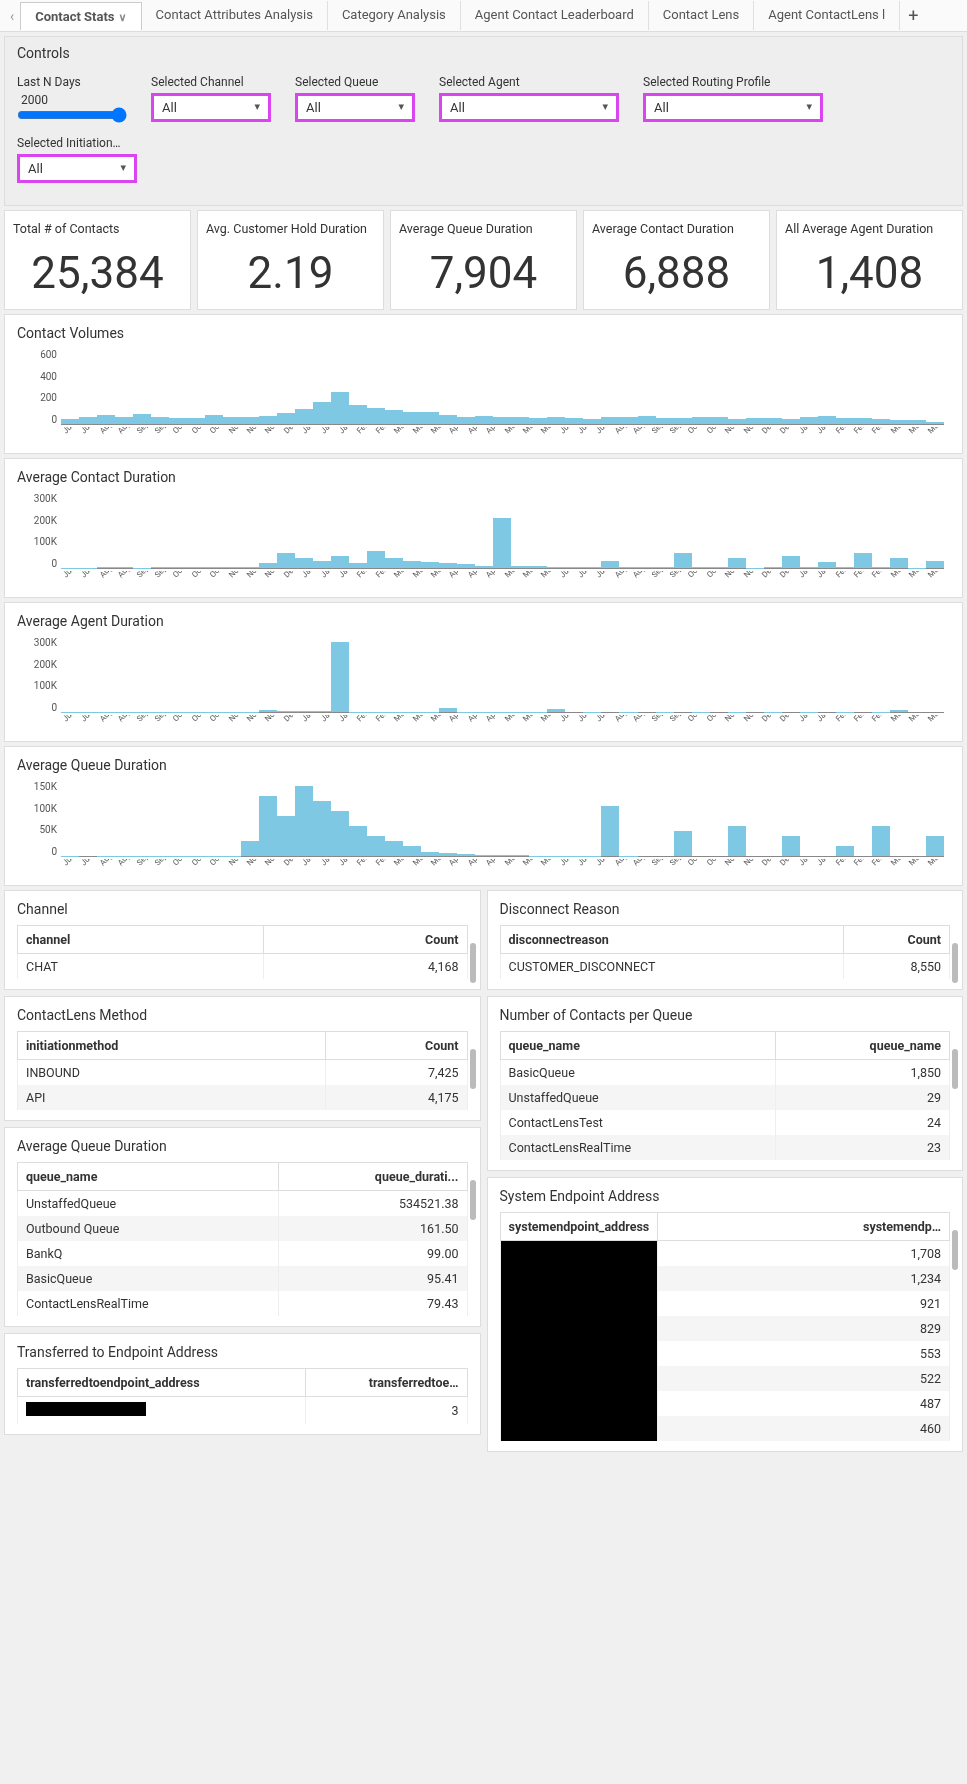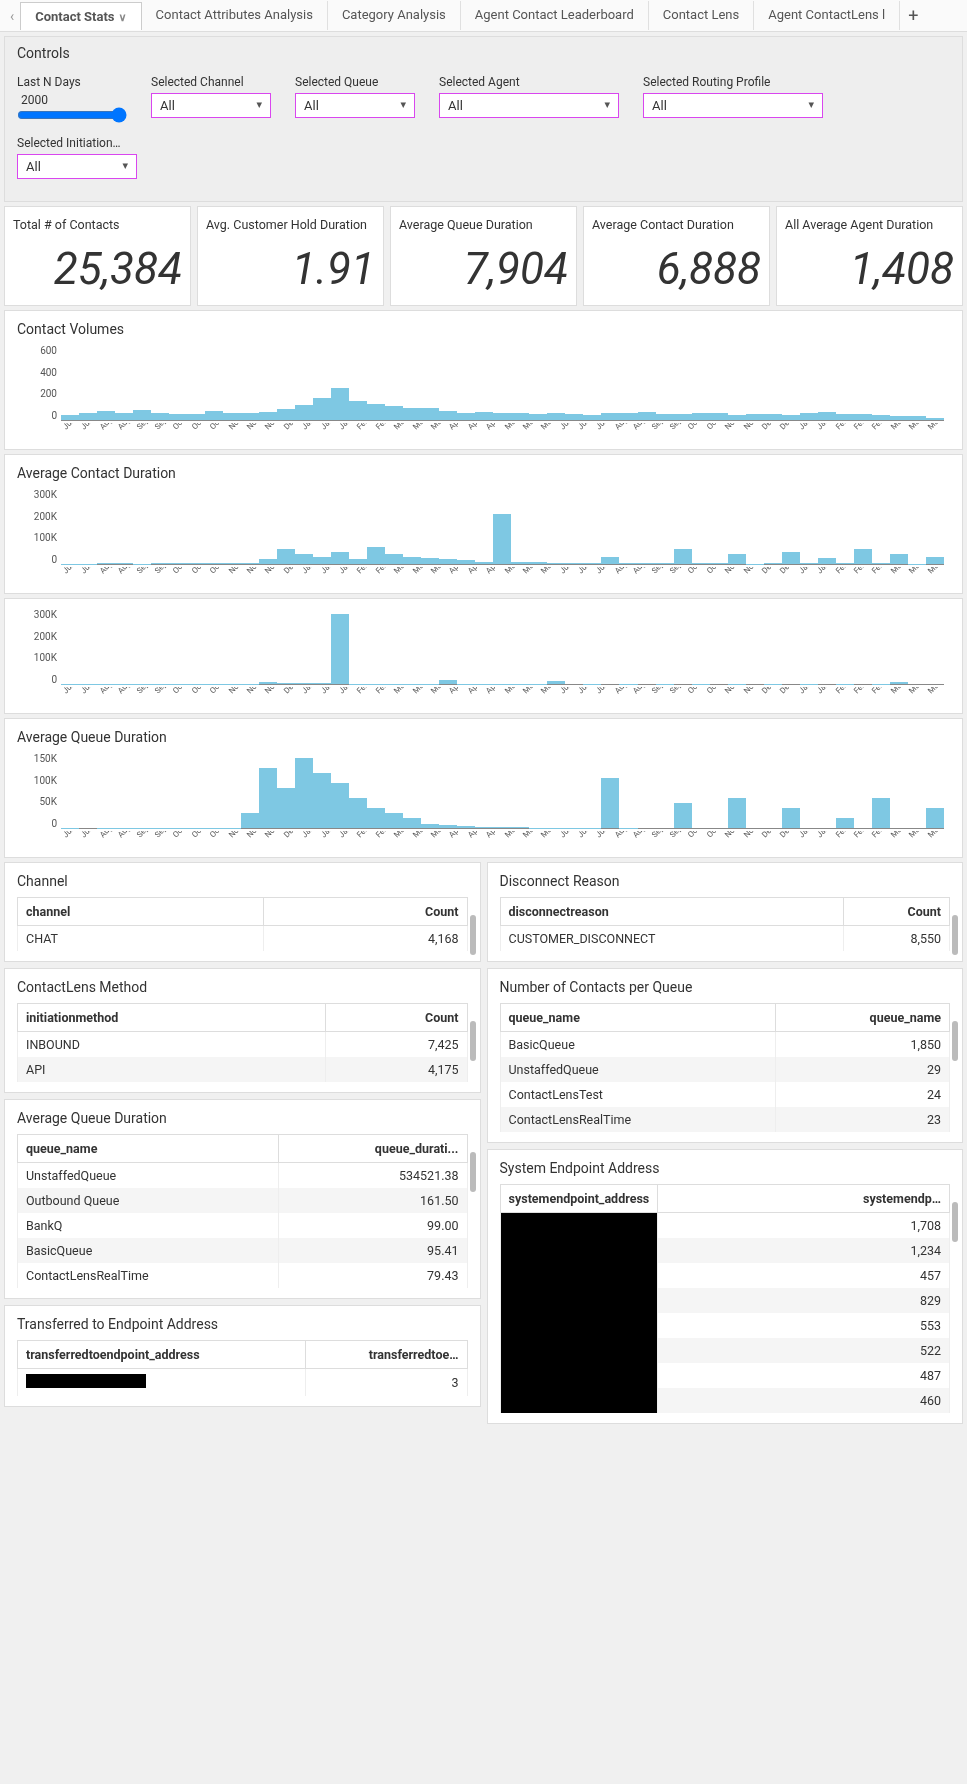--- a/index.html
+++ b/index.html
@@ -7,29 +7,29 @@
   .tabs { display: flex; align-items: center; background: #fafafa; border-bottom: 1px solid #ddd; height: 32px; padding-left: 4px; }
   .tab-arrow { color: #999; padding: 0 6px; cursor: pointer; font-size:14px;}
   .tab { padding: 6px 14px; color: #555; border-right: 1px solid #e0e0e0; white-space: nowrap; cursor: pointer; font-size: 13px; }
   .tab.active { background: #fff; font-weight: 700; border: 1px solid #ccc; border-bottom: 1px solid #fff; position: relative; top: 1px; }
   .tab .chev { color:#888; margin-left:4px; font-size:11px;}
   .controls-panel { background:#eee; border:1px solid #ddd; margin:4px; padding:8px 12px 12px 12px;}
   .controls-title { font-size:14px; margin-bottom:14px;}
   .controls-row { display:flex; flex-wrap:wrap; gap:24px; margin-bottom:10px;}
   .control { display:flex; flex-direction:column; gap:4px; }
   .control label { font-size:12px; color:#333;}
-  .select { border:1px solid #d946ef; background:#fff; padding:4px 26px 4px 8px; font-size:13px; min-width:120px; position:relative;}
+  .select { border:3px solid #d946ef; background:#fff; padding:4px 26px 4px 8px; font-size:13px; min-width:120px; position:relative;}
   .select::after { content:"▾"; position:absolute; right:8px; top:4px; color:#555; font-size:11px;}
   .slider-wrap { width:110px; }
   .slider-val { font-size:12px; padding-left:4px;}
   input[type=range]{width:100%;}
   .kpi-row { display:flex; gap:6px; margin:4px;}
   .kpi { flex:1; background:#fff; border:1px solid #ddd; padding:10px 8px; display:flex; flex-direction:column; justify-content:space-between; min-height:100px;}
   .kpi-label { font-size:12.5px; color:#333; line-height:1.25;}
-  .kpi-value { font-size:30px; font-weight:400; text-align:right; margin-top:6px;font-style:italic;}
+  .kpi-value { font-size:30px; font-weight:400; text-align:center; margin-top:6px;}
   .kpi-value.big { font-size:44px;}
   .kpi-value.med { font-size:26px;}
   .card { background:#fff; border:1px solid #ddd; margin:4px; padding:10px 12px 4px 12px;}
   .card-title { font-size:14px; margin-bottom:8px;}
   .chart { position:relative; height:100px; margin-left:44px; margin-right:6px;}
   .chart .plot { position:absolute; left:0; right:0; top:0; bottom:24px; border-bottom:1px solid #888;}
   .ylabels { position:absolute; left:-44px; top:0; bottom:24px; width:40px; display:flex; flex-direction:column; justify-content:space-between; text-align:right; font-size:10px; color:#555;}
   .bars { position:absolute; left:0; right:0; bottom:0; top:0; display:flex; align-items:flex-end; gap:0;}
   .bar { flex:1; background:#7ec8e3; min-width:1px;}
   .xlabels { position:absolute; left:0; right:0; bottom:0; height:22px; overflow:hidden;}
@@ -99,21 +99,21 @@
   </div>
 </div>
 
 <div class="kpi-row" id="kpis">
     <div class="kpi">
       <div class="kpi-label">Total # of Contacts</div>
       <div class="kpi-value big">25,384</div>
     </div>
     <div class="kpi">
       <div class="kpi-label">Avg. Customer Hold Duration</div>
-      <div class="kpi-value big">1.91</div>
+      <div class="kpi-value big">2.19</div>
     </div>
     <div class="kpi">
       <div class="kpi-label">Average Queue Duration</div>
       <div class="kpi-value big">7,904</div>
     </div>
     <div class="kpi">
       <div class="kpi-label">Average Contact Duration</div>
       <div class="kpi-value big">6,888</div>
     </div>
     <div class="kpi">
@@ -345,20 +345,21 @@
           <span style="left: 87.5%; top: 2px;">Feb 4…</span>
           <span style="left: 89.5833%; top: 2px;">Feb 1…</span>
           <span style="left: 91.6667%; top: 2px;">Feb 2…</span>
           <span style="left: 93.75%; top: 2px;">Mar 1…</span>
           <span style="left: 95.8333%; top: 2px;">May 1…</span>
           <span style="left: 97.9167%; top: 2px;">May 2…</span>
         </div>
       </div>
     </div>
     <div class="card">
+      <div class="card-title">Average Agent Duration</div>
       <div class="chart">
         <div class="ylabels">
           <div>300K</div>
           <div>200K</div>
           <div>100K</div>
           <div>0</div>
         </div>
         <div class="plot">
           <div class="bars">
             <div class="bar" style="height: 0.166667%;"></div>
@@ -748,21 +749,21 @@
             </thead>
             <tbody>
               <tr>
                 <td rowspan="8" style="width: 32%; padding: 0px; background: rgb(0, 0, 0);"></td>
                 <td class="r">1,708</td>
               </tr>
               <tr>
                 <td class="r">1,234</td>
               </tr>
               <tr>
-                <td class="r">457</td>
+                <td class="r">921</td>
               </tr>
               <tr>
                 <td class="r">829</td>
               </tr>
               <tr>
                 <td class="r">553</td>
               </tr>
               <tr>
                 <td class="r">522</td>
               </tr>

